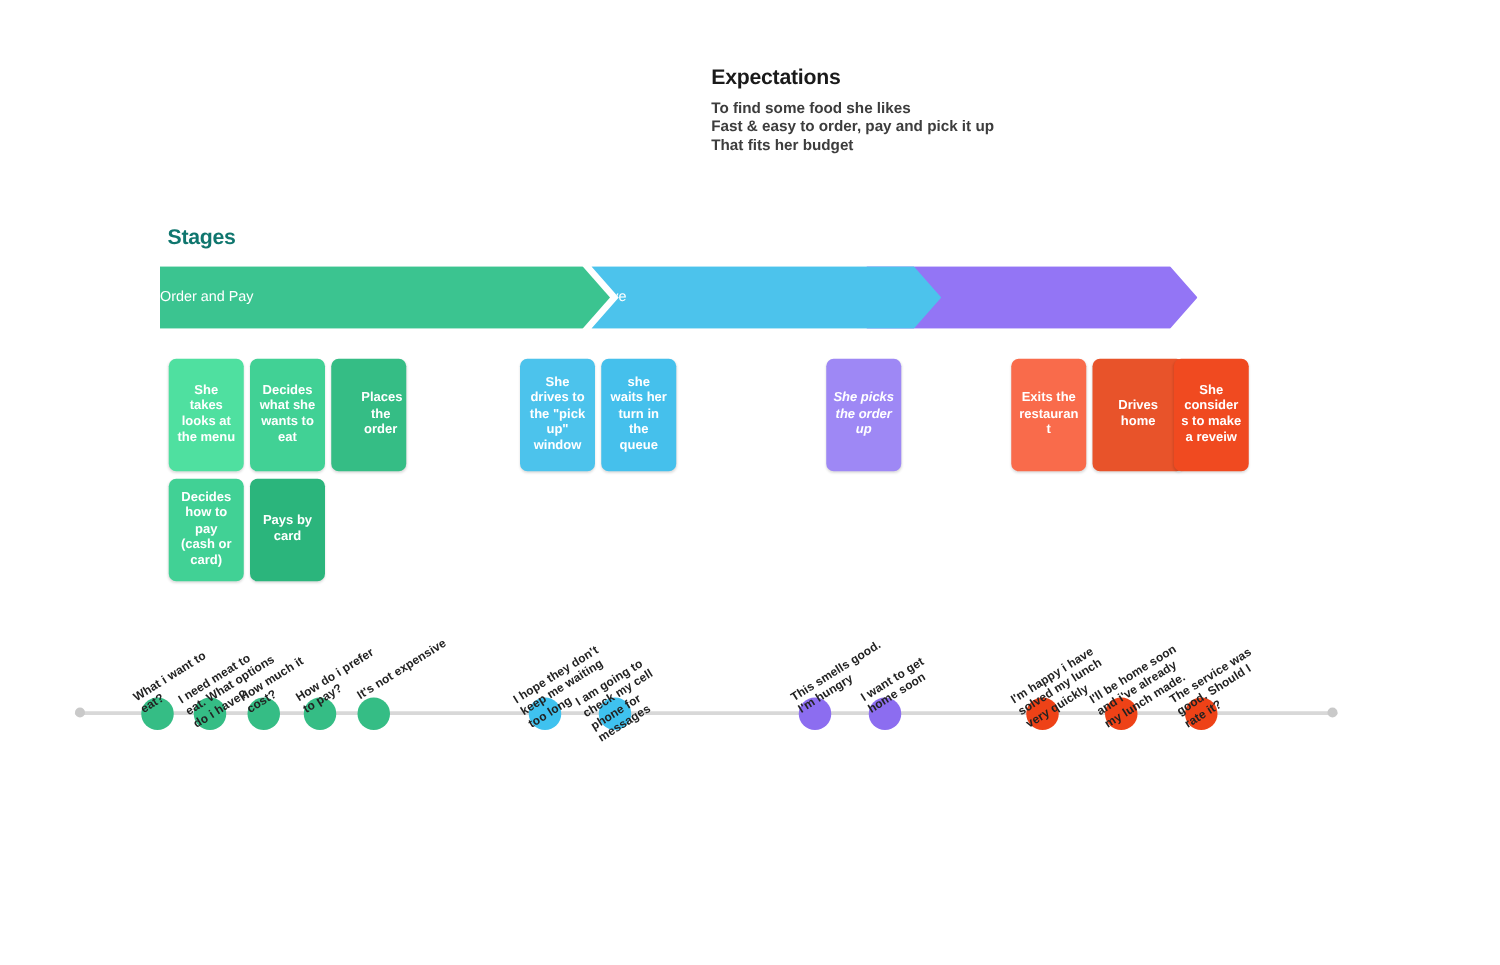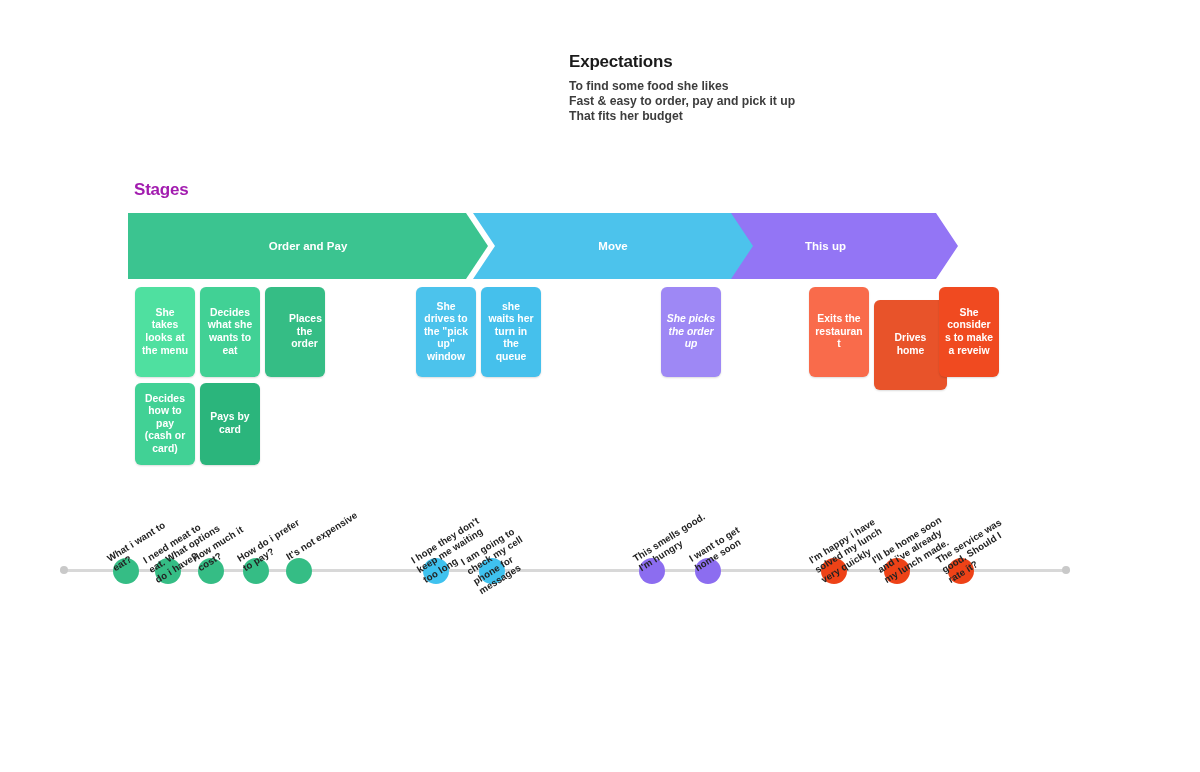--- a/index.html
+++ b/index.html
@@ -37,42 +37,42 @@
     margin: 0;
     white-space: pre-line;
   }
 
   
   #stages-heading {
     left: 134px;
     top: 180px;
     font-size: 17px;
     font-weight: bold;
-    color: #a21caf;
+    color: #0f766e;
     letter-spacing: -0.2px;
   }
 
   
   #stage-bar {
     position: absolute;
     left: 128px;
     top: 213px;
     height: 50px;
     width: 917px;
   }
   .stage-chevron {
     position: absolute;
     top: 0;
-    height: 66px;
+    height: 50px;
     display: flex;
     align-items: center;
-    justify-content: center;
+    justify-content: flex-start;
     color: #ffffff;
     font-size: 11.5px;
-    font-weight: bold;
+    font-weight: normal;
     box-sizing: border-box;
   }
   .stage-chevron .stage-label {
     position: relative;
     z-index: 2;
     text-align: center;
     pointer-events: none;
   }
   .chev-mid {
     clip-path: polygon(0 0, calc(100% - 22px) 0, 100% 50%, calc(100% - 22px) 100%, 0 100%, 22px 50%);
@@ -221,21 +221,21 @@
     <div class="card" style="left: 661px; top: 287px; width: 60px; height: 90px; background: rgb(158, 136, 245);">
       <span style="white-space: pre-line; font-style: italic;">She picks
 the order
 up</span>
     </div>
     <div class="card" style="left: 809px; top: 287px; width: 60px; height: 90px; background: rgb(249, 107, 75);">
       <span style="white-space: pre-line;">Exits the
 restauran
 t</span>
     </div>
-    <div class="card" style="left: 874px; top: 300px; width: 73px; height: 90px; background: rgb(232, 83, 42);">
+    <div class="card" style="left: 874px; top: 287px; width: 73px; height: 90px; background: rgb(232, 83, 42);">
       <span style="white-space: pre-line;">Drives
 home</span>
     </div>
     <div class="card" style="left: 939px; top: 287px; width: 60px; height: 90px; background: rgb(240, 74, 32);">
       <span style="white-space: pre-line;">She
 consider
 s to make
 a reveiw</span>
     </div>
   </div>

